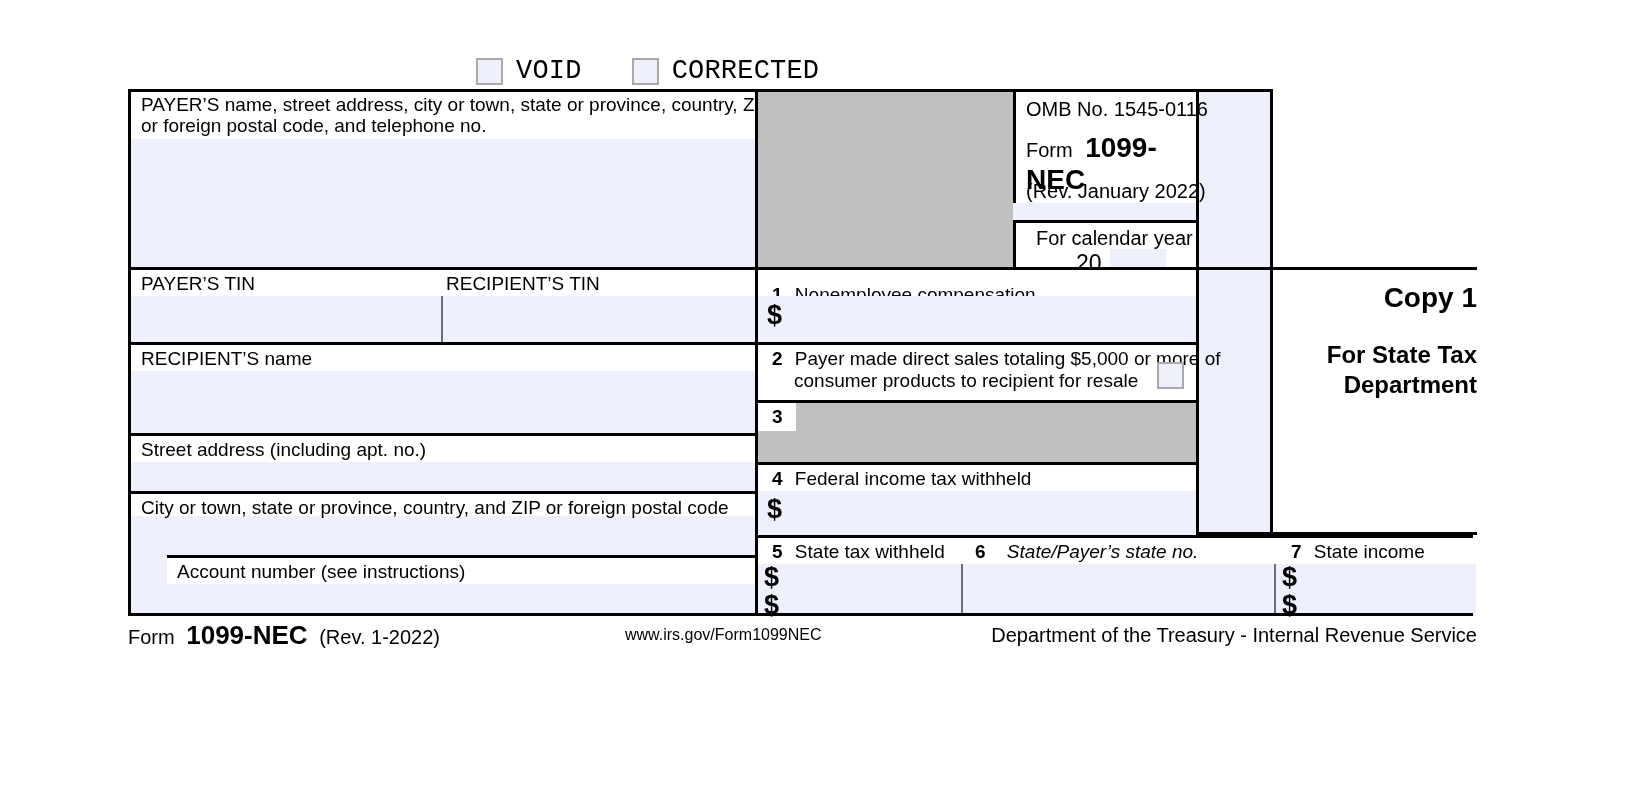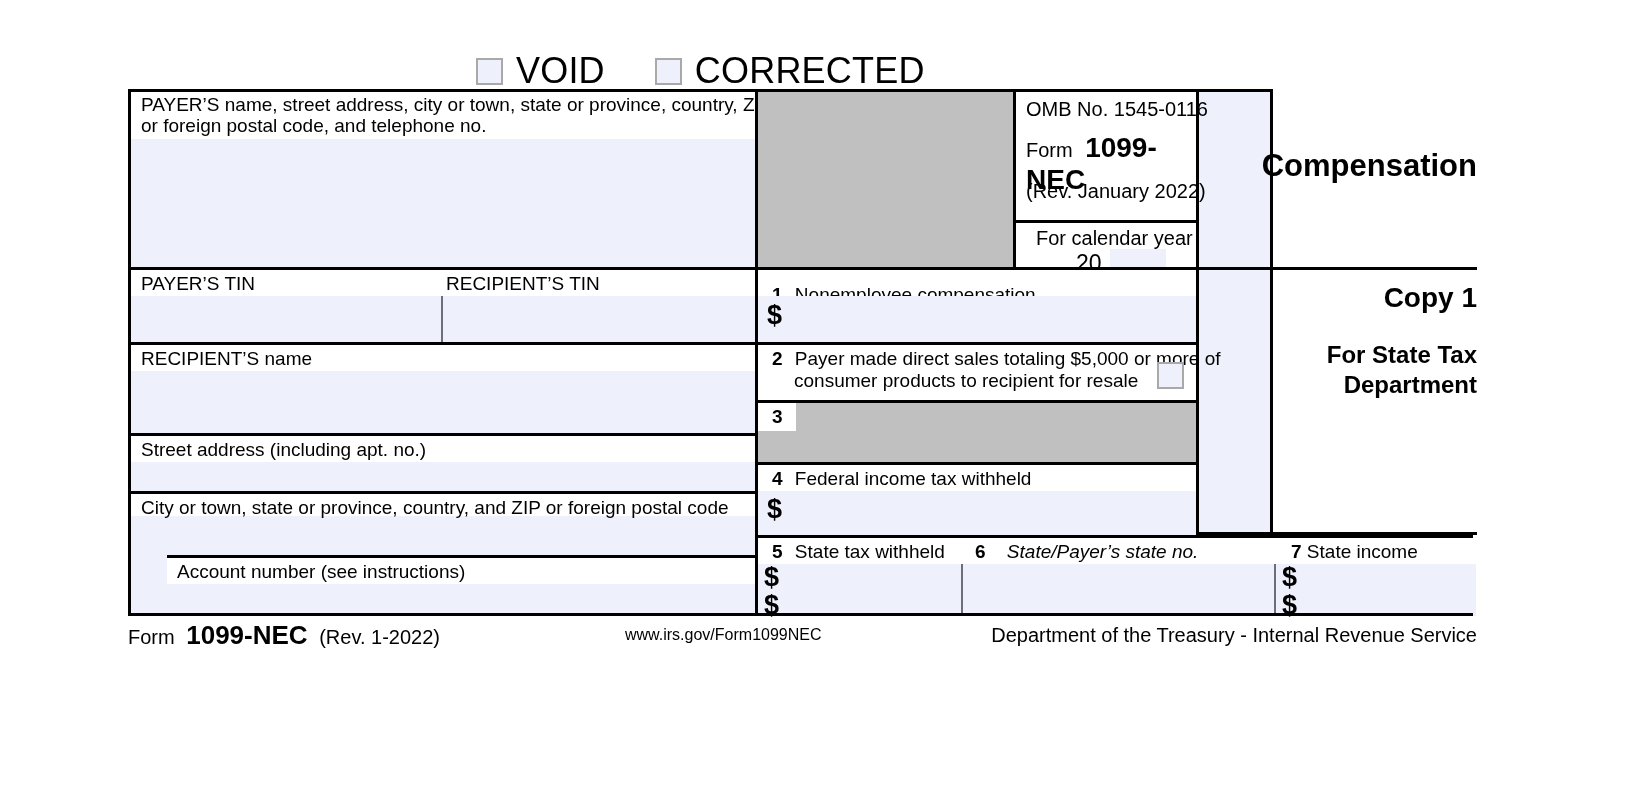--- a/index.html
+++ b/index.html
@@ -24,24 +24,25 @@
   .cb-group { display: flex; align-items: center; }
   .cb-group.void { margin-left: 348px; }
   .cb-group.corrected { margin-left: 50px; }
   .checkbox {
     width: 27px; height: 27px;
     background: #eef0fb;
     border: 2px solid #a9a9a9;
     display: inline-block;
   }
   .cb-label {
-    font-size: 36px;
+    font-size: 27px;
     margin-left: 13px;
     letter-spacing: .2px;
     white-space: nowrap;
+    font-family: Liberation Mono, monospace;
   }
 
   
   .form {
     position: absolute;
     left: 128px; top: 89px;
     width: 1349px; height: 527px;
   }
   .frame-outer {
     position: absolute;
@@ -148,40 +149,39 @@
     <div class="frame-outer"></div>
 
     <div class="cell white" style="left:3px; top:3px; width:624px; height:47px;">
       <div class="lbl" style="position:absolute; left:10px; top:2px;">PAYER’S name, street address, city or town, state or province, country, ZIP</div>
       <div class="lbl" style="position:absolute; left:10px; top:23px;">or foreign postal code, and telephone no.</div>
     </div>
     <div class="cell tint" style="left:3px; top:50px; width:624px; height:128px;"></div>
 
     <div class="cell gray bl" style="left:627px; top:3px; width:258px; height:175px;"></div>
 
-    <div class="cell white bl" style="left:885px; top:3px; width:185px; height:128px;">
+    <div class="cell white bl" style="left:885px; top:3px; width:185px; height:111px;">
       <div class="lbl" style="position:absolute; left:10px; top:6px; font-size:20px;">OMB No. 1545-0116</div>
       <div style="position:absolute; left:10px; top:40px;">
         <span class="lbl" style="font-size:20px;">Form</span>
         <span style="font-size:28px; font-weight:bold; margin-left:8px;">1099-NEC</span>
       </div>
       <div class="lbl" style="position:absolute; left:10px; top:88px; font-size:20px;">(Rev. January 2022)</div>
     </div>
 
     <div class="cell white bl bt" style="left:885px; top:131px; width:185px; height:47px;">
       <div class="lbl" style="position:absolute; left:20px; top:4px; font-size:20px;">For calendar year</div>
       <div style="position:absolute; left:60px; top:26px; font-size:23px;">
         <span>20</span><span class="year-blank"></span>
       </div>
     </div>
 
     <div class="cell" style="left:1068px; top:3px; width:3px; height:175px; background:#000;"></div>
 
     <div class="nec-title">
-      <div>Compensation</div>
     </div>
 
     <div class="cell white bt" style="left:3px; top:178px; width:624px; height:29px;">
       <div class="lbl" style="position:absolute; left:10px; top:3px;">PAYER’S TIN</div>
       <div class="lbl" style="position:absolute; left:315px; top:3px;">RECIPIENT’S TIN</div>
     </div>
     <div class="cell tint" style="left:3px; top:207px; width:624px; height:46px;">
       <div class="cell tint" style="left:0; top:0; width:310px; height:46px;"></div>
       <div class="cell tint bl-thin" style="left:310px; top:0; width:314px; height:46px;"></div>
     </div>
@@ -245,21 +245,21 @@
       <div class="lbl" style="position:absolute; left:14px; top:3px;">
         <span class="bnum">5</span>
         <span style="margin-left:7px;">State tax withheld</span>
       </div>
       <div class="lbl" style="position:absolute; left:217px; top:3px;">
         <span class="bnum">6</span>
         <span style="margin-left:16px;font-style:italic;">State/Payer’s state no.</span>
       </div>
       <div class="lbl" style="position:absolute; left:533px; top:3px;">
         <span class="bnum">7</span>
-        <span style="">State income</span>
+        <span style="margin-left:7px;">State income</span>
       </div>
     </div>
 
     <div class="cell tint bl" style="left:627px; top:475px; width:718px; height:52px;">
 
       <div class="cell tint" style="left:0; top:0; width:203px; height:26px;">
         <span class="dollar" style="position:absolute; left:6px; top:0px;">$</span>
       </div>
       <div class="cell tint bl-thin" style="left:203px; top:0; width:313px; height:26px;"></div>
       <div class="cell tint bl-thin" style="left:516px; top:0; width:202px; height:26px;">

